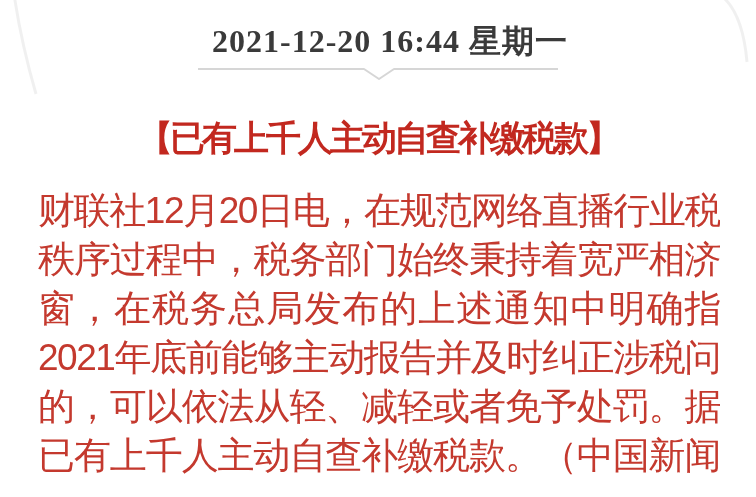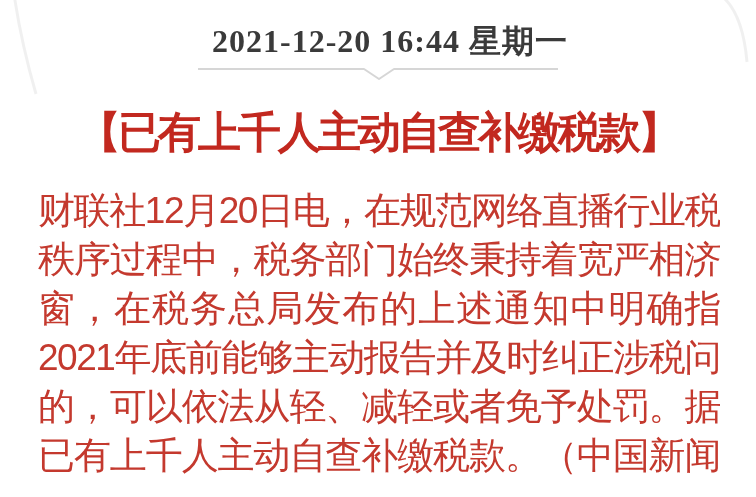--- a/index.html
+++ b/index.html
@@ -39,27 +39,27 @@
   .divider {
     position: absolute;
     top: 66px;
     left: 198px;
     width: 360px;
     height: 18px;
   }
 
   .headline {
     position: absolute;
-    top: 103px;
+    top: 109px;
     left: 0;
     width: 756px;
     text-align: center;
     font-family: "Liberation Serif", "DejaVu Serif", serif;
     font-weight: 700;
-    font-size: 43px;
+    font-size: 35px;
     line-height: 60px;
     letter-spacing: -3px;
     color: #c2281f;
     white-space: nowrap;
   }
 
   .article {
     position: absolute;
     top: 186px;
     left: 38px;

